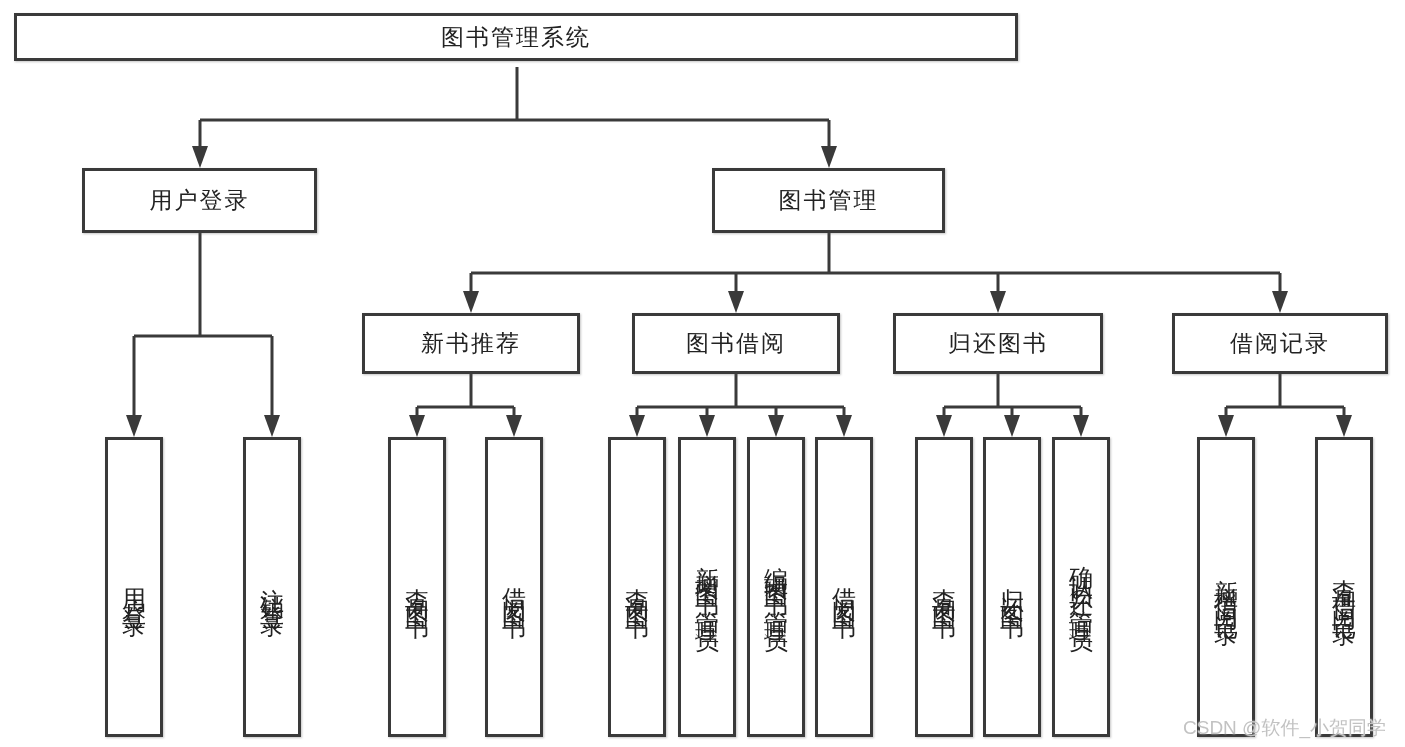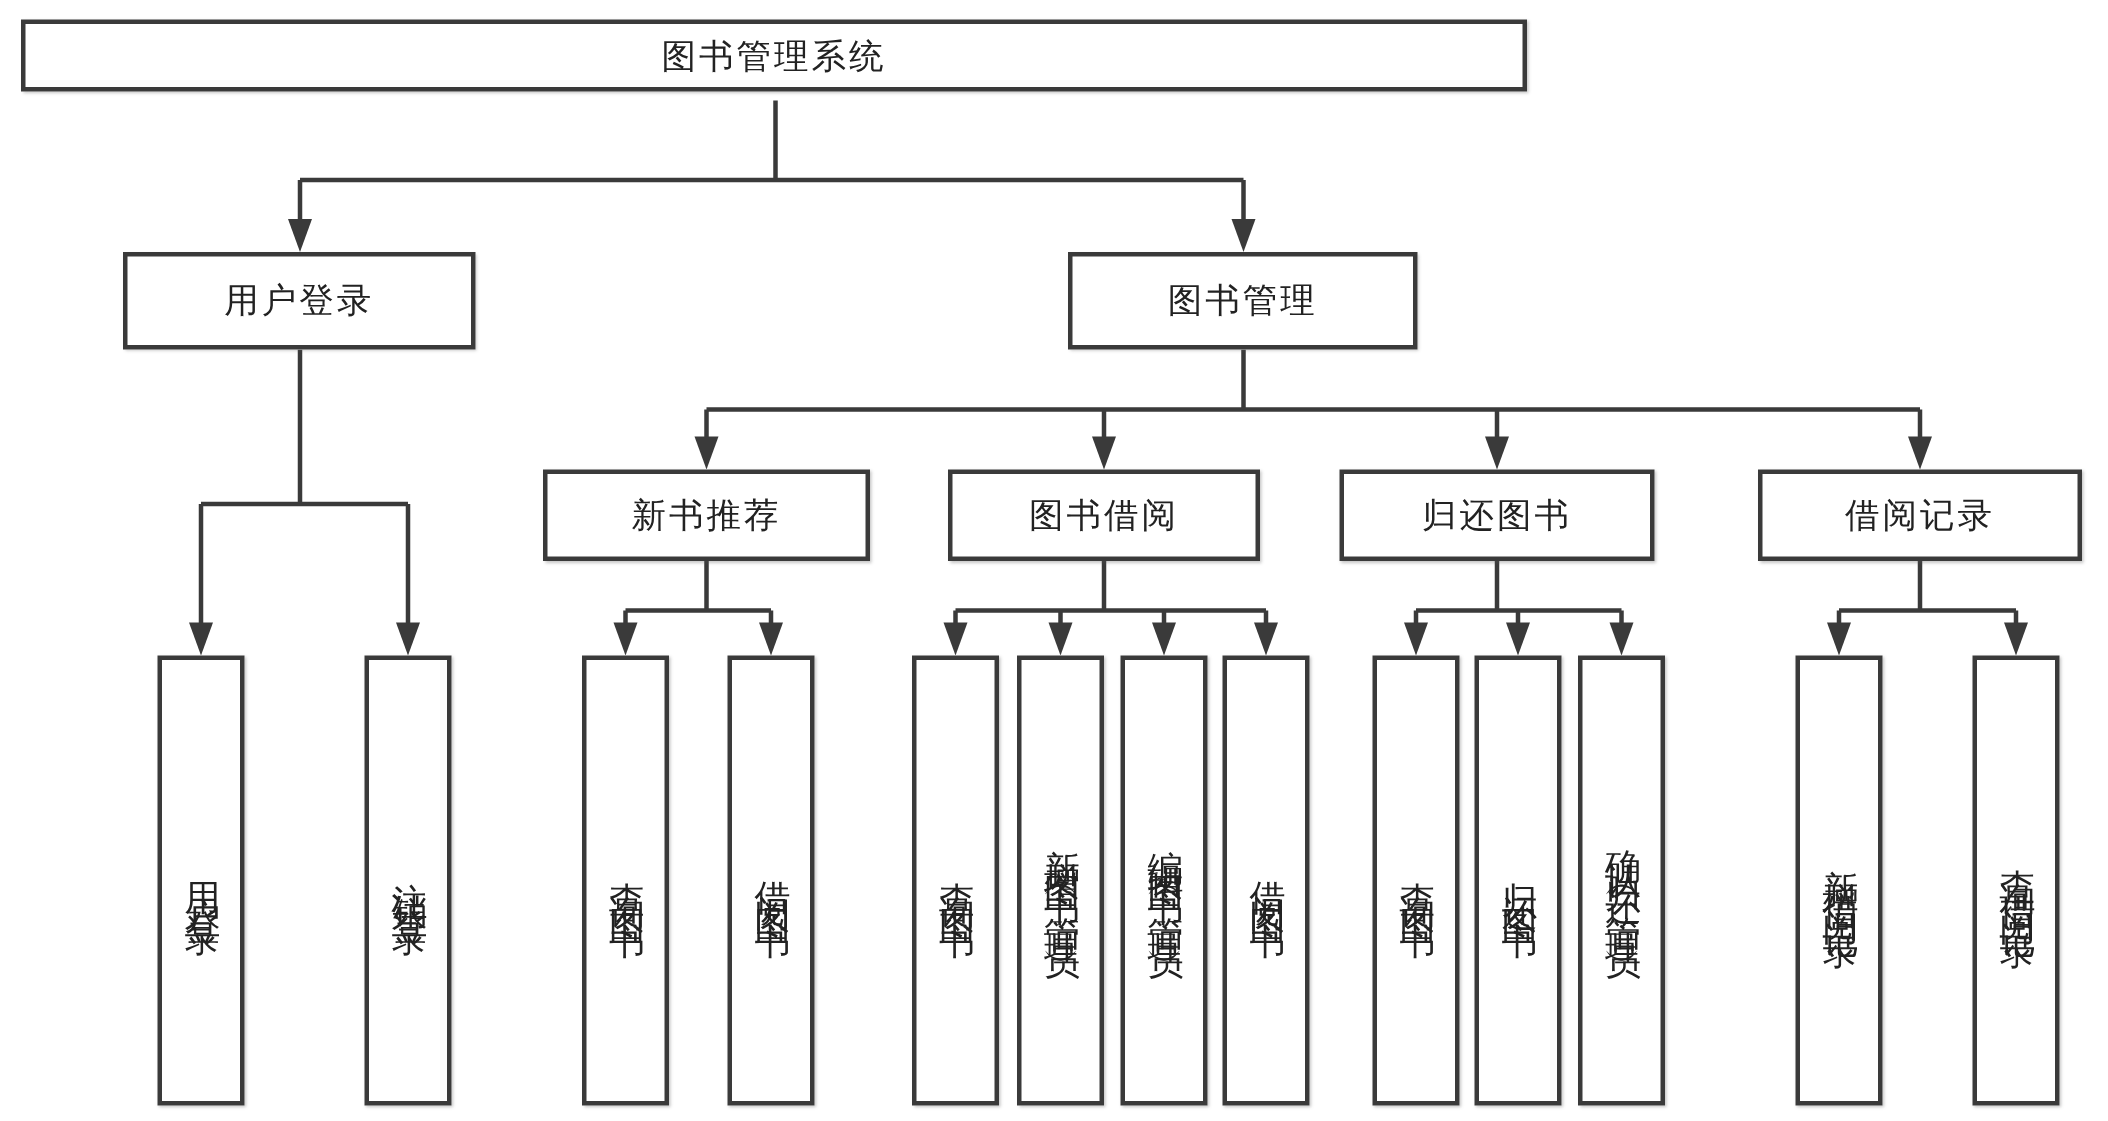--- a/index.html
+++ b/index.html
@@ -151,14 +151,15 @@
     <span class="lbl">确认归还（管理员）</span>
   </div>
 
   <div class="node v" style="left:1197px;top:437px;width:58px;height:300px;">
     <span class="lbl">新增借阅记录</span>
   </div>
   <div class="node v" style="left:1315px;top:437px;width:58px;height:300px;">
     <span class="lbl">查询借阅记录</span>
   </div>
 
+  <div class="watermark">CSDN @软件_小贺同学</div>
 
 </div>
 
 </body></html>

